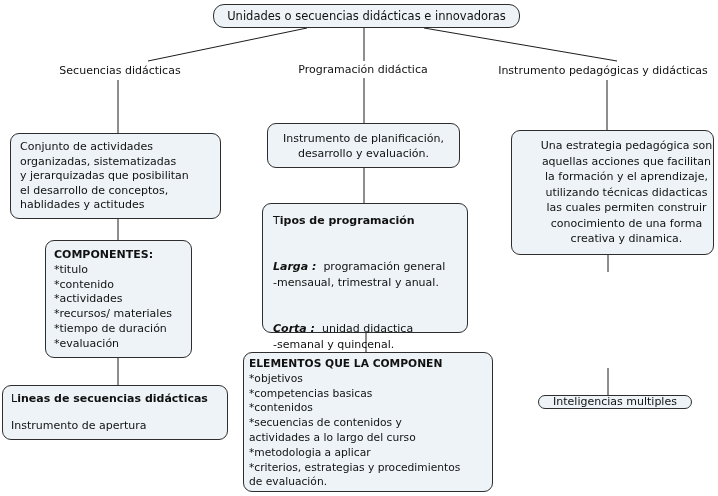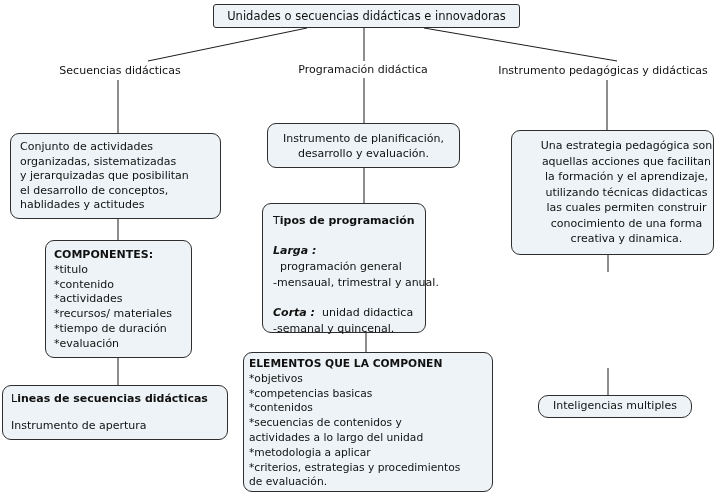--- a/index.html
+++ b/index.html
@@ -15,44 +15,44 @@
     font-size:11px; line-height:14.5px;
   }
   .node .pre { white-space:pre; }
   .centered { display:flex; align-items:center; justify-content:center; text-align:center; }
   .label { position:absolute; font-size:11px; line-height:14px; text-align:center; }
   .bold { font-weight:bold; }
   .fl-normal { font-weight:bold; }
   .fl-normal::first-letter { font-weight:400; }
 
   
-  .n-root { left:213px; top:4px; width:307px; height:24px; border-radius:3px; font-size:11.5px; }
+  .n-root { left:213px; top:4px; width:307px; height:24px; border-radius:11px; font-size:11.5px; }
 
   
   .lab-left   { left:40px;  top:64px; width:160px; }
   .lab-center { left:283px; top:63px; width:160px; }
   .lab-right  { left:488px; top:64px; width:230px; }
 
   
   .n-l1 { left:10px;  top:133px; width:211px; height:86px;  padding:6px 9px; }
   .n-l2 { left:45px;  top:240px; width:147px; height:118px; padding:7px 8px; line-height:14.8px; }
   .n-l3 { left:2px;   top:385px; width:226px; height:55px;  padding:6px 8px; }
   .n-l3 .body { margin-top:12px; }
 
   
   .n-c1 { left:267px; top:123px; width:193px; height:45px; line-height:15px; }
-  .n-c2 { left:262px; top:203px; width:164px; height:130px; padding:9px 10px; line-height:16px; }
-  .n-c2 .entry { margin-top:14px; }
+  .n-c2 { left:262px; top:203px; width:206px; height:130px; padding:9px 10px; line-height:16px; }
+  .n-c2 .entry { margin-top:30px; }
   .n-c2 .term { font-weight:bold; font-style:italic; }
   .n-c3 { left:243px; top:352px; width:250px; height:140px; padding:4px 5px; font-size:10.7px; line-height:14.8px; }
 
   
   .n-r1 { left:511px; top:130px; width:203px; height:125px; line-height:15.6px;padding-left:28px; }
   .n-r2 { left:517px; top:272px; width:195px; height:96px; padding:8px 11px; line-height:15.5px; }
-  .n-r3 { left:538px; top:395px; width:154px; height:23px; border-radius:10px; }
+  .n-r3 { left:538px; top:395px; width:154px; height:14px; border-radius:10px; }
 </style>
 </head>
 <body>
 
 <div class="canvas">
 
   <svg class="lines" viewBox="0 0 718 496" xmlns="http://www.w3.org/2000/svg">
     <line x1="364" y1="28" x2="364" y2="61"></line>
     <line x1="307" y1="28" x2="148" y2="61"></line>
     <line x1="424" y1="28" x2="617" y2="61"></line>
@@ -117,21 +117,21 @@
 -semanal y quincenal.</span>
     </div>
   </div>
 
   <div class="node n-c3">
     <div class="bold">ELEMENTOS QUE LA COMPONEN</div>
     <div class="pre">*objetivos
 *competencias basicas
 *contenidos
 *secuencias de contenidos y
-actividades a lo largo del unidad
+actividades a lo largo del curso
 *metodologia a aplicar
 *criterios, estrategias y procedimientos
 de evaluación.</div>
   </div>
 
   <div class="node n-r1 centered">
     <span class="pre">Una estrategia pedagógica son
 aquellas acciones que facilitan
 la formación y el aprendizaje,
 utilizando técnicas didacticas

